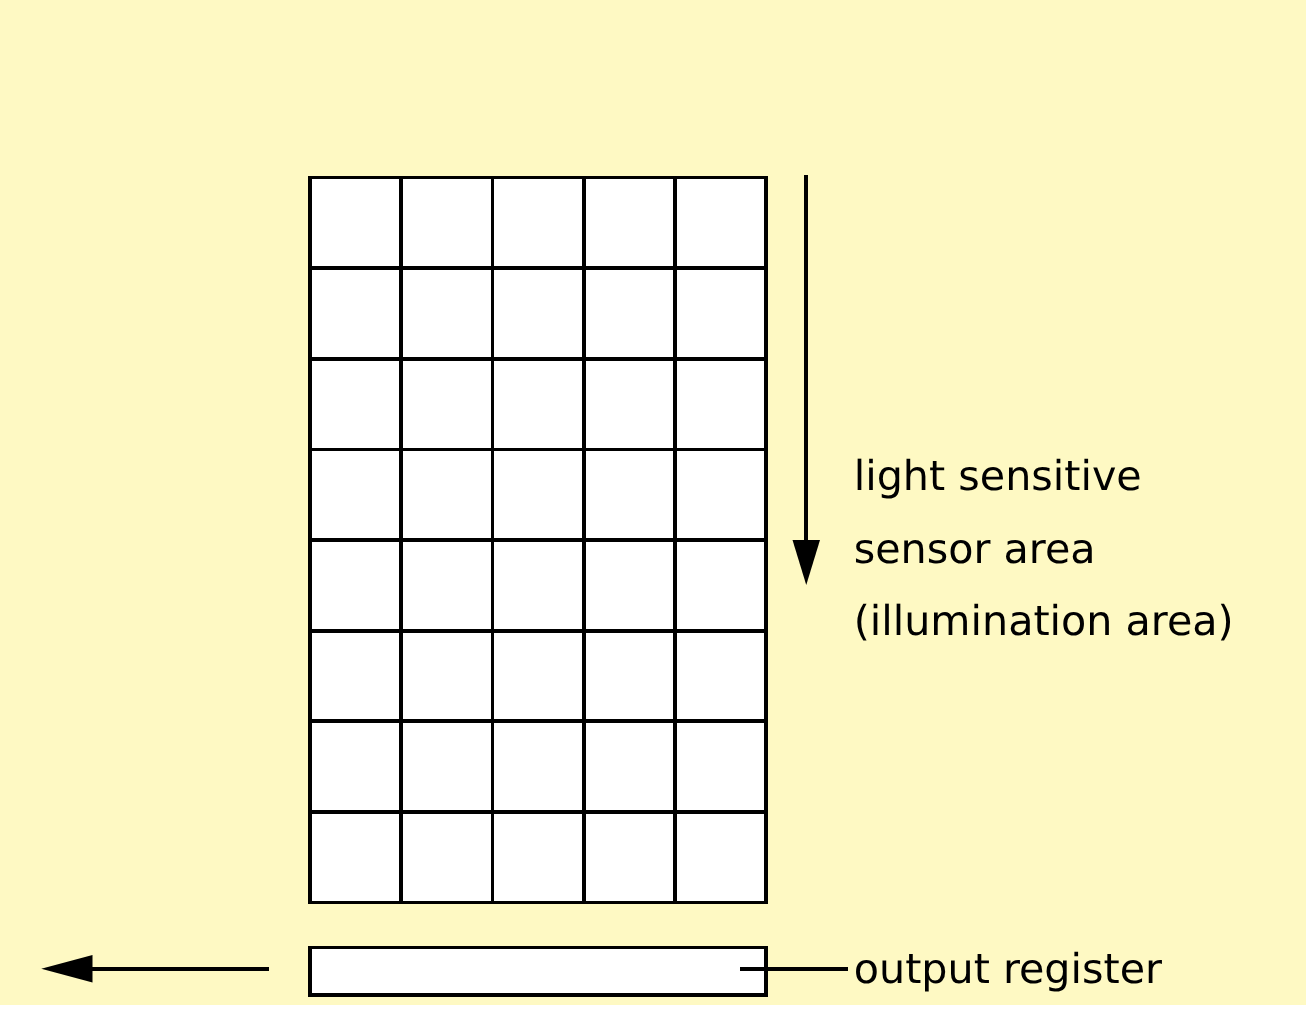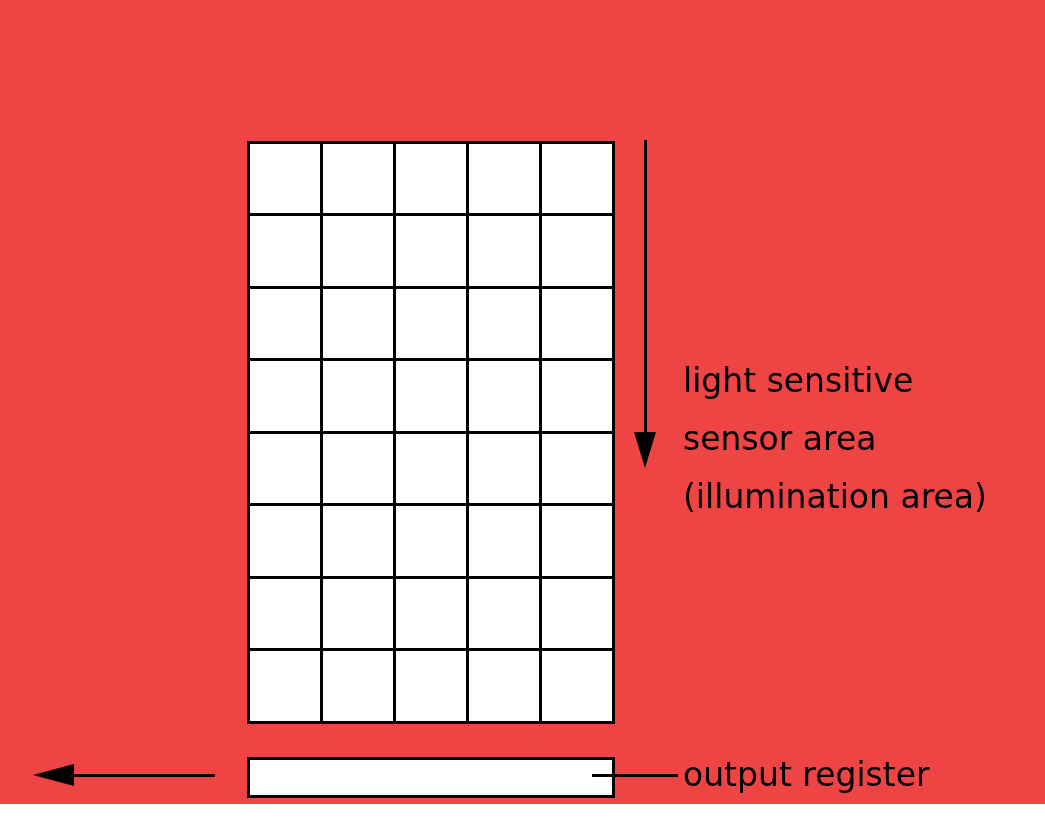--- a/index.html
+++ b/index.html
@@ -8,21 +8,21 @@
     padding: 0;
     background: #ffffff;
   }
   body {
     font-family: "DejaVu Sans", "Liberation Sans", sans-serif;
   }
   #canvas {
     position: relative;
     width: 1045px;
     height: 804px;
-    background: #ef4444;
+    background: #fef9c3;
     overflow: hidden;
   }
   #diagram-svg {
     position: absolute;
     left: 0;
     top: 0;
     width: 1045px;
     height: 828px;
     display: block;
   }

